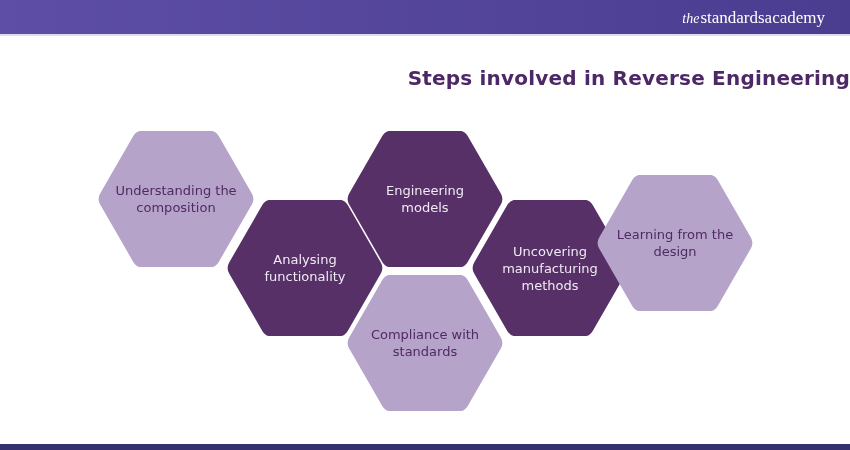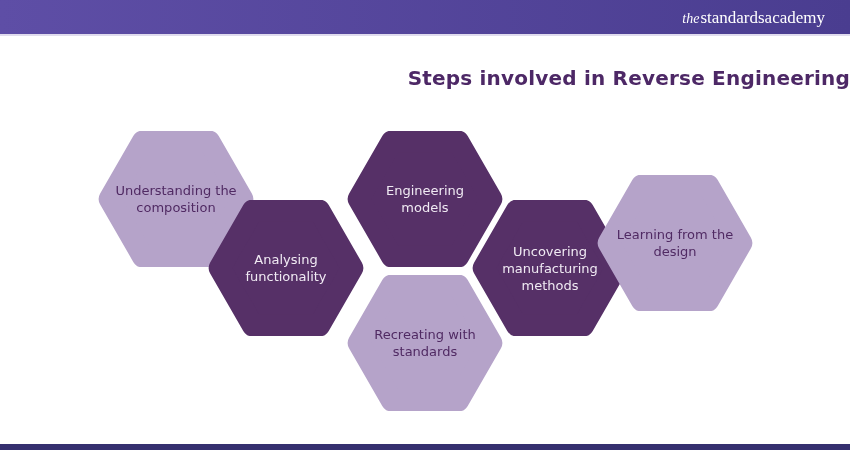--- a/index.html
+++ b/index.html
@@ -105,41 +105,41 @@
   <div id="diagram">
 
     <div class="hex" style="left:97px; top:131px;">
       <svg viewBox="0 0 158 136" aria-hidden="true">
         <polygon points="145.3,68 112.2,10.6 45.8,10.6 12.7,68 45.8,125.4 112.2,125.4" stroke-width="22" stroke-linejoin="round" fill="#b5a3c9" stroke="#b5a3c9"></polygon>
       </svg>
       <div class="hex-label" style="color: rgb(80, 42, 99);">Understanding the
 composition</div>
     </div>
 
-    <div class="hex" style="left:207px; top:200px;">
+    <div class="hex" style="left:226px; top:200px;">
       <svg viewBox="0 0 158 136" aria-hidden="true">
         <polygon points="145.3,68 112.2,10.6 45.8,10.6 12.7,68 45.8,125.4 112.2,125.4" stroke-width="22" stroke-linejoin="round" fill="#563067" stroke="#563067"></polygon>
       </svg>
       <div class="hex-label" style="color: rgb(240, 234, 243);">Analysing
 functionality</div>
     </div>
 
     <div class="hex" style="left:346px; top:131px;">
       <svg viewBox="0 0 158 136" aria-hidden="true">
         <polygon points="145.3,68 112.2,10.6 45.8,10.6 12.7,68 45.8,125.4 112.2,125.4" stroke-width="22" stroke-linejoin="round" fill="#563067" stroke="#563067"></polygon>
       </svg>
       <div class="hex-label" style="color: rgb(240, 234, 243);">Engineering
 models</div>
     </div>
 
     <div class="hex" style="left:346px; top:275px;">
       <svg viewBox="0 0 158 136" aria-hidden="true">
         <polygon points="145.3,68 112.2,10.6 45.8,10.6 12.7,68 45.8,125.4 112.2,125.4" stroke-width="22" stroke-linejoin="round" fill="#b5a3c9" stroke="#b5a3c9"></polygon>
       </svg>
-      <div class="hex-label" style="color: rgb(80, 42, 99);">Recreating with
+      <div class="hex-label" style="color: rgb(80, 42, 99);">Compliance with
 standards</div>
     </div>
 
     <div class="hex" style="left:471px; top:200px;">
       <svg viewBox="0 0 158 136" aria-hidden="true">
         <polygon points="145.3,68 112.2,10.6 45.8,10.6 12.7,68 45.8,125.4 112.2,125.4" stroke-width="22" stroke-linejoin="round" fill="#563067" stroke="#563067"></polygon>
       </svg>
       <div class="hex-label" style="color: rgb(240, 234, 243);">Uncovering
 manufacturing
 methods</div>

